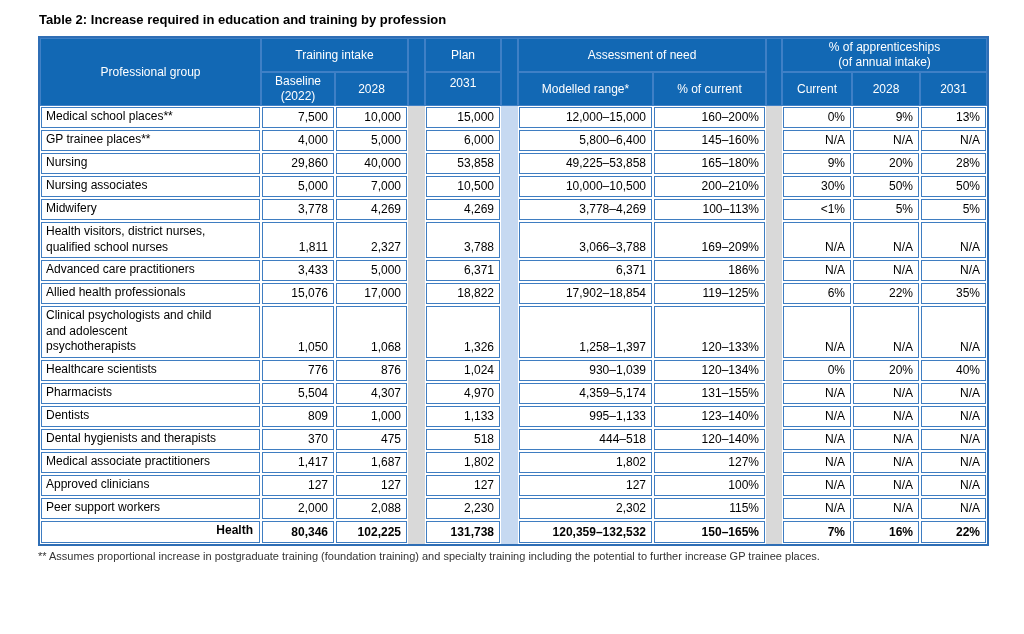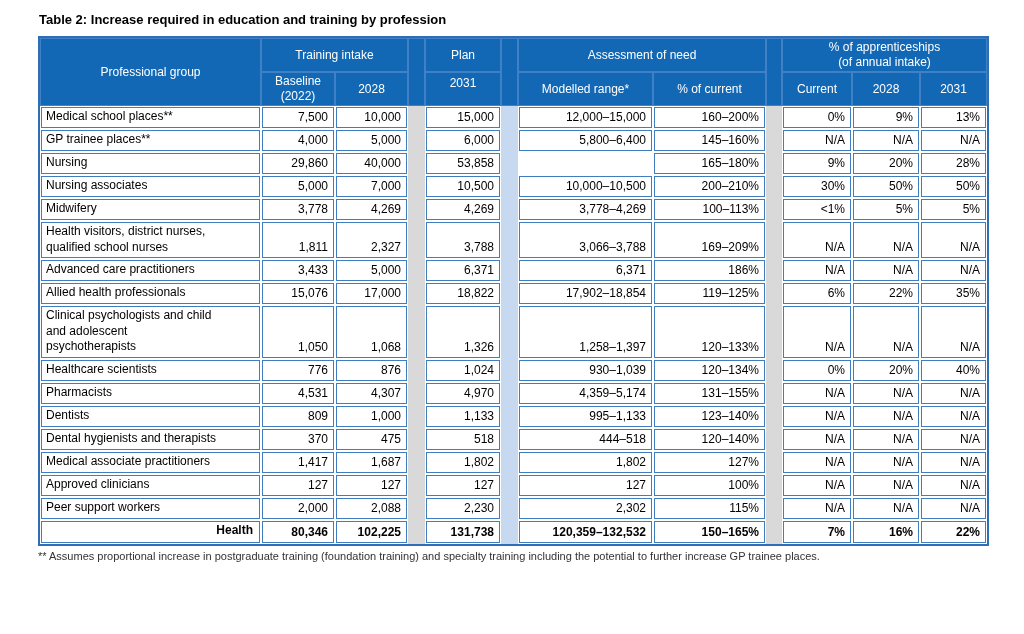--- a/index.html
+++ b/index.html
@@ -155,20 +155,21 @@
       <div class="cell num" style="grid-area: 4 / 5;">6,000</div>
       <div class="cell num" style="grid-area: 4 / 7;">5,800–6,400</div>
       <div class="cell num" style="grid-area: 4 / 8;">145–160%</div>
       <div class="cell num" style="grid-area: 4 / 10;">N/A</div>
       <div class="cell num" style="grid-area: 4 / 11;">N/A</div>
       <div class="cell num" style="grid-area: 4 / 12;">N/A</div>
       <div class="cell label" style="grid-area: 5 / 1;">Nursing</div>
       <div class="cell num" style="grid-area: 5 / 2;">29,860</div>
       <div class="cell num" style="grid-area: 5 / 3;">40,000</div>
       <div class="cell num" style="grid-area: 5 / 5;">53,858</div>
+      <div class="cell num" style="grid-area: 5 / 7;">49,225–53,858</div>
       <div class="cell num" style="grid-area: 5 / 8;">165–180%</div>
       <div class="cell num" style="grid-area: 5 / 10;">9%</div>
       <div class="cell num" style="grid-area: 5 / 11;">20%</div>
       <div class="cell num" style="grid-area: 5 / 12;">28%</div>
       <div class="cell label" style="grid-area: 6 / 1;">Nursing associates</div>
       <div class="cell num" style="grid-area: 6 / 2;">5,000</div>
       <div class="cell num" style="grid-area: 6 / 3;">7,000</div>
       <div class="cell num" style="grid-area: 6 / 5;">10,500</div>
       <div class="cell num" style="grid-area: 6 / 7;">10,000–10,500</div>
       <div class="cell num" style="grid-area: 6 / 8;">200–210%</div>
@@ -226,21 +227,21 @@
       <div class="cell label" style="grid-area: 12 / 1;">Healthcare scientists</div>
       <div class="cell num" style="grid-area: 12 / 2;">776</div>
       <div class="cell num" style="grid-area: 12 / 3;">876</div>
       <div class="cell num" style="grid-area: 12 / 5;">1,024</div>
       <div class="cell num" style="grid-area: 12 / 7;">930–1,039</div>
       <div class="cell num" style="grid-area: 12 / 8;">120–134%</div>
       <div class="cell num" style="grid-area: 12 / 10;">0%</div>
       <div class="cell num" style="grid-area: 12 / 11;">20%</div>
       <div class="cell num" style="grid-area: 12 / 12;">40%</div>
       <div class="cell label" style="grid-area: 13 / 1;">Pharmacists</div>
-      <div class="cell num" style="grid-area: 13 / 2;">4,531</div>
+      <div class="cell num" style="grid-area: 13 / 2;">5,504</div>
       <div class="cell num" style="grid-area: 13 / 3;">4,307</div>
       <div class="cell num" style="grid-area: 13 / 5;">4,970</div>
       <div class="cell num" style="grid-area: 13 / 7;">4,359–5,174</div>
       <div class="cell num" style="grid-area: 13 / 8;">131–155%</div>
       <div class="cell num" style="grid-area: 13 / 10;">N/A</div>
       <div class="cell num" style="grid-area: 13 / 11;">N/A</div>
       <div class="cell num" style="grid-area: 13 / 12;">N/A</div>
       <div class="cell label" style="grid-area: 14 / 1;">Dentists</div>
       <div class="cell num" style="grid-area: 14 / 2;">809</div>
       <div class="cell num" style="grid-area: 14 / 3;">1,000</div>

